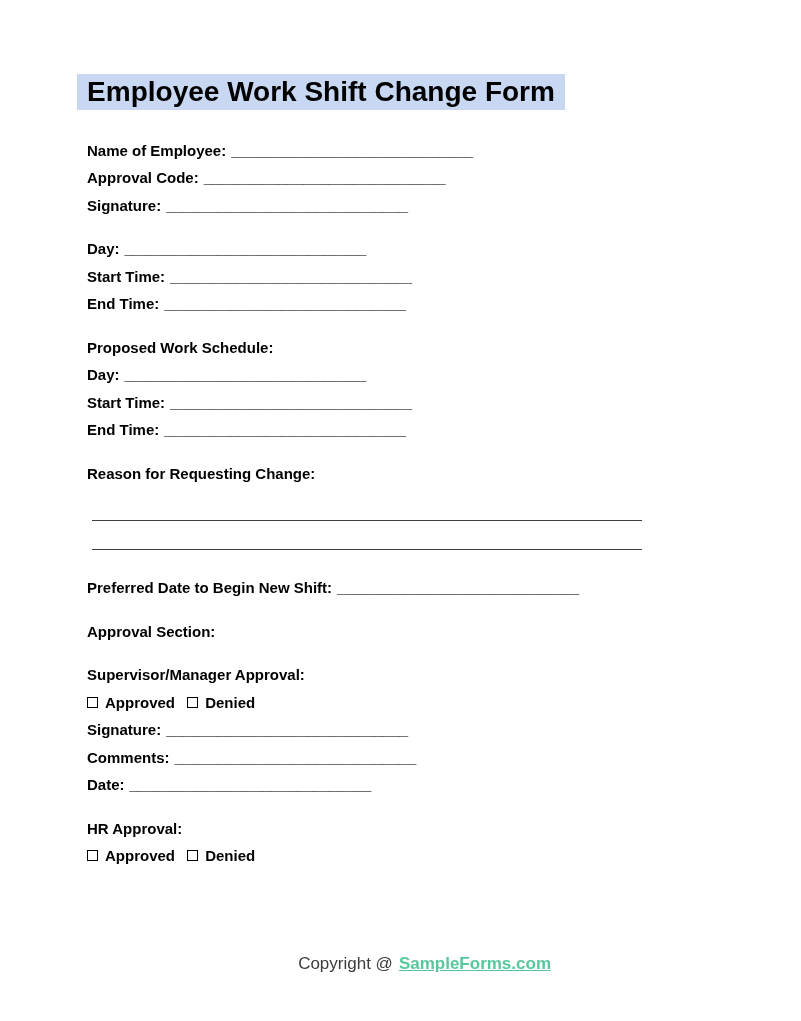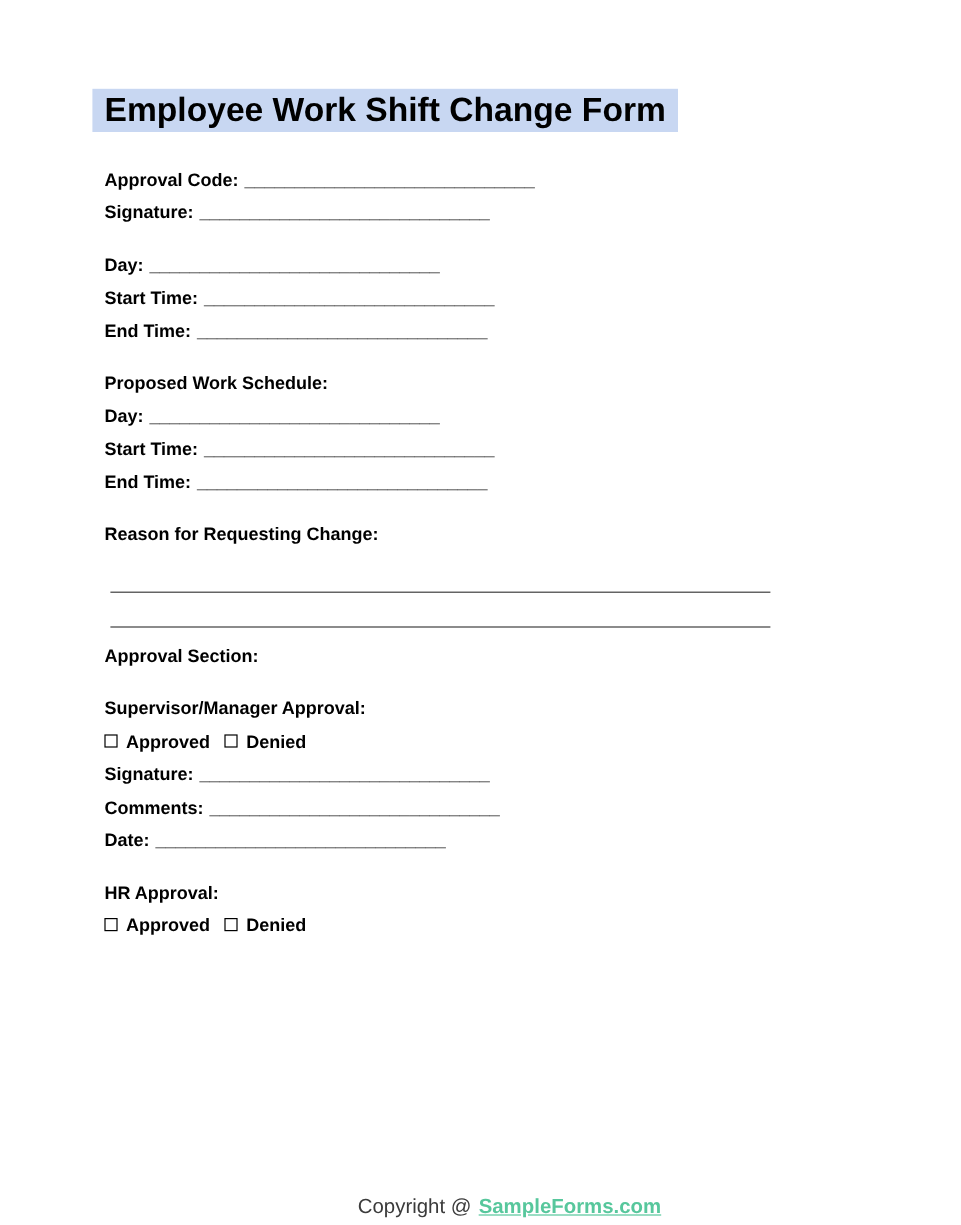--- a/index.html
+++ b/index.html
@@ -48,21 +48,21 @@
     display: inline-block;
     width: 11px;
     height: 11px;
     border: 1.5px solid #000000;
     margin-right: 7px;
     background: #ffffff;
   }
   .checkbox + .cb-label { margin-right: 8px; }
   .footer {
     position: absolute;
-    top: 995px;
+    top: 953px;
     right: 91px;
     font-size: 17px;
     line-height: 22px;
     color: #3b3b3b;
     white-space: nowrap;
   }
   .footer-link {
     font-weight: bold;
     color: #57c79c;
     text-decoration: underline;
@@ -75,20 +75,23 @@
 
 <div class="page">
 
   <div class="title-wrap">
     <h1 class="title">Employee Work Shift Change Form</h1>
   </div>
 
   <div class="content">
 
     <div class="section">
+      <p class="line">
+        <span>Name of Employee:</span><span class="blank">_____________________________</span>
+      </p>
       <p class="line">
         <span>Approval Code:</span><span class="blank">_____________________________</span>
       </p>
       <p class="line">
         <span>Signature:</span><span class="blank">_____________________________</span>
       </p>
     </div>
 
     <div class="section">
       <p class="line">
@@ -112,20 +115,23 @@
       </p>
       <p class="line">
         <span>End Time:</span><span class="blank">_____________________________</span>
       </p>
     </div>
 
     <div class="section">
       <p class="line">Reason for Requesting Change:</p>
       <div class="write-line"></div>
       <div class="write-line"></div>
+      <p class="line preferred-line">
+        <span>Preferred Date to Begin New Shift:</span><span class="blank">_____________________________</span>
+      </p>
     </div>
 
     <div class="section">
       <p class="line">Approval Section:</p>
     </div>
 
     <div class="section">
       <p class="line">Supervisor/Manager Approval:</p>
       <p class="line">
         <span class="checkbox"></span><span class="cb-label">Approved</span>

